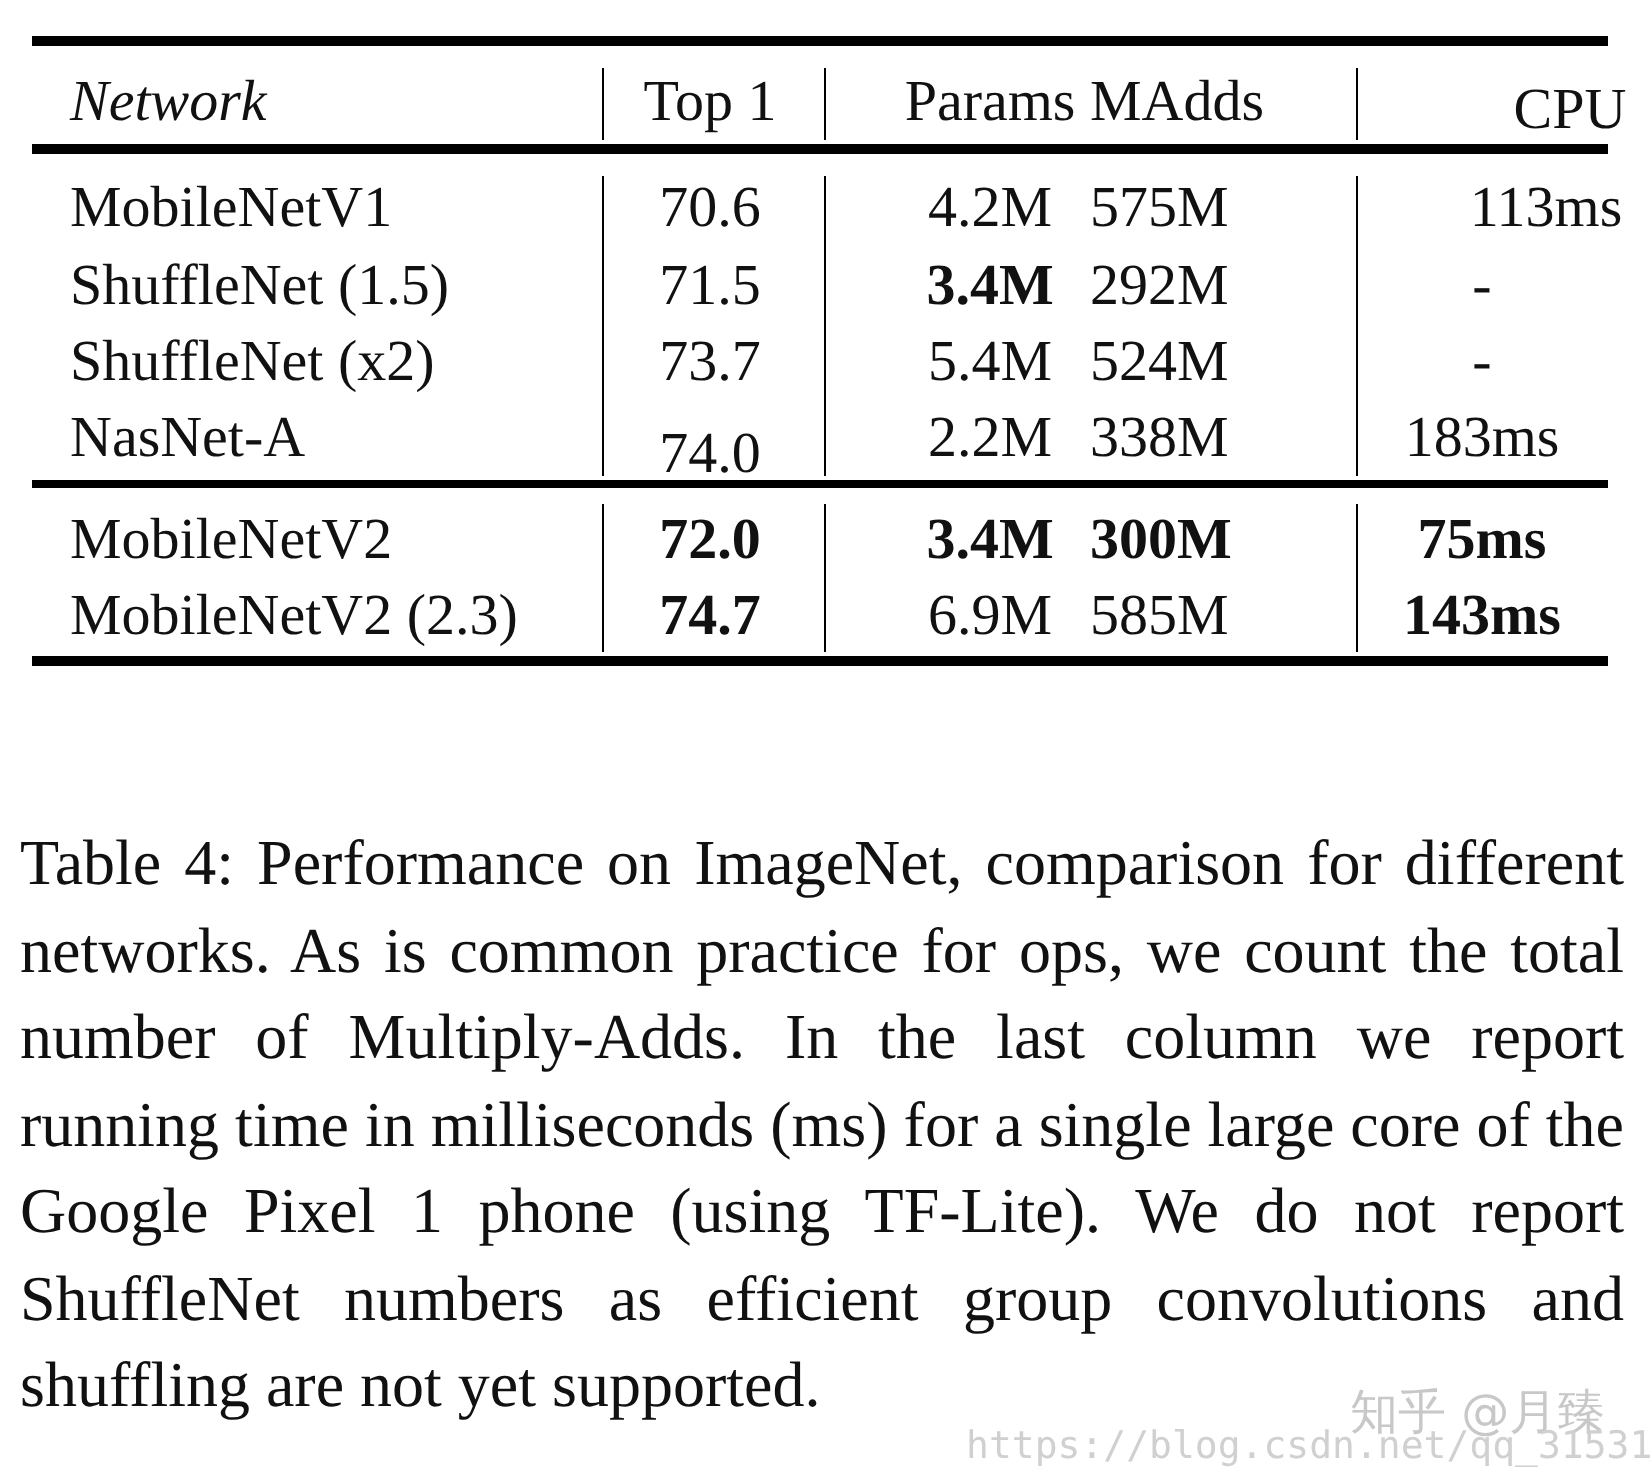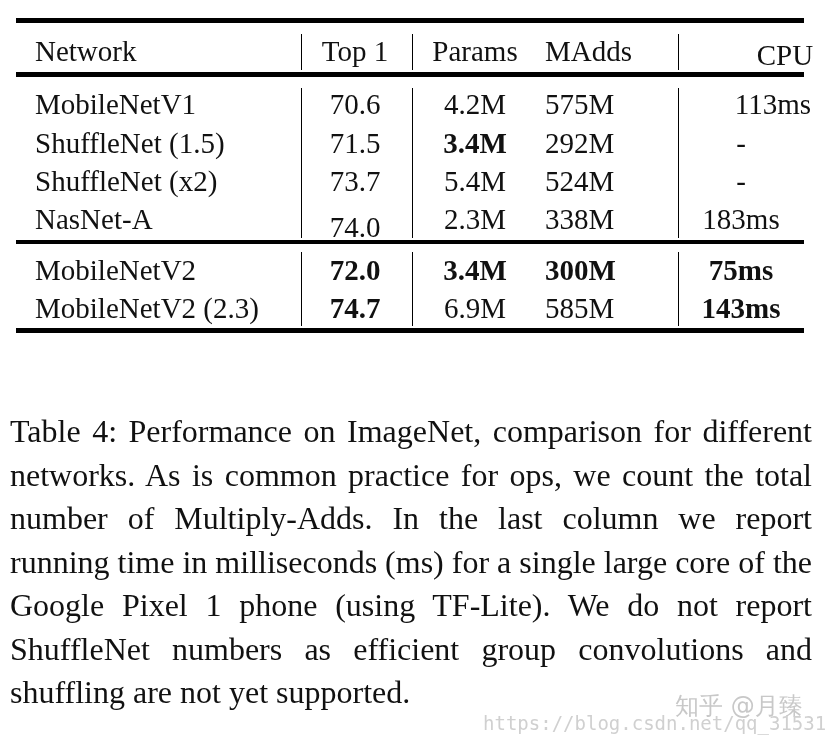--- a/index.html
+++ b/index.html
@@ -2,21 +2,21 @@
 <html><head>
 <meta charset="utf-8">
 <style>
   html, body { margin:0; padding:0; background:#ffffff; }
   body { width:826px; height:742px; position:relative; overflow:hidden; font-family:"Liberation Serif","DejaVu Serif",serif; color:#111; }
   .rule-thick { position:absolute; left:16px; width:788px; background:#000; }
   .vline { position:absolute; width:1px; background:#000; }
   .cell { position:absolute; font-size:29px; line-height:38px; white-space:nowrap; }
   .c-net { left:35px; }
   .c-top { left:300px; width:110px; text-align:center; }
-  .c-par { left:410px; width:130px; text-align:center; }
+  .c-par { left:430px; width:130px; text-align:center; }
   .c-mad { left:545px; width:130px; text-align:left; }
   .c-cpu { left:678px; width:126px; text-align:center; }
   .bold { font-weight:bold; }
   .caption { position:absolute; left:10px; top:378px; width:802px; font-size:32px; line-height:43.5px; text-align:justify; }
   .wm1 { position:absolute; left:675px; top:690px; font-size:24px; color:#c8c8c8; font-family:"DejaVu Sans",sans-serif; }
   .wm2 { position:absolute; left:483px; top:712px; font-size:19px; color:#d0d0d0; font-family:"DejaVu Sans Mono",monospace; }
 </style>
 </head>
 <body>
 
@@ -30,21 +30,21 @@
   <div class="vline" style="left:412px;top:34px;height:36px;"></div>
   <div class="vline" style="left:678px;top:34px;height:36px;"></div>
   <div class="vline" style="left:301px;top:88px;height:150px;"></div>
   <div class="vline" style="left:412px;top:88px;height:150px;"></div>
   <div class="vline" style="left:678px;top:88px;height:150px;"></div>
   <div class="vline" style="left:301px;top:252px;height:74px;"></div>
   <div class="vline" style="left:412px;top:252px;height:74px;"></div>
   <div class="vline" style="left:678px;top:252px;height:74px;"></div>
 
   <div>
-    <span class="cell c-net" style="top:32px;">Network</span>
+    <span class="cell c-net" style="top:32px;font-style:italic;">Network</span>
     <span class="cell c-top" style="top:32px;">Top 1</span>
     <span class="cell c-par" style="top:32px;">Params</span>
     <span class="cell c-mad" style="top:32px;">MAdds</span>
     <span class="cell c-cpu" style="top:36px;padding-left:44px;">CPU</span>
   </div>
 
   <div>
     <span class="cell c-net" style="top:85px;">MobileNetV1</span>
     <span class="cell c-top" style="top:85px;">70.6</span>
     <span class="cell c-par" style="top:85px;">4.2M</span>
@@ -61,21 +61,21 @@
   <div>
     <span class="cell c-net" style="top:162px;">ShuffleNet (x2)</span>
     <span class="cell c-top" style="top:162px;">73.7</span>
     <span class="cell c-par" style="top:162px;">5.4M</span>
     <span class="cell c-mad" style="top:162px;">524M</span>
     <span class="cell c-cpu" style="top:162px;">-</span>
   </div>
   <div>
     <span class="cell c-net" style="top:200px;">NasNet-A</span>
     <span class="cell c-top" style="top:208px;">74.0</span>
-    <span class="cell c-par" style="top:200px;">2.3M</span>
+    <span class="cell c-par" style="top:200px;">2.2M</span>
     <span class="cell c-mad" style="top:200px;">338M</span>
     <span class="cell c-cpu" style="top:200px;">183ms</span>
   </div>
   <div>
     <span class="cell c-net" style="top:251px;">MobileNetV2</span>
     <span class="cell c-top bold" style="top:251px;">72.0</span>
     <span class="cell c-par bold" style="top:251px;">3.4M</span>
     <span class="cell c-mad bold" style="top:251px;">300M</span>
     <span class="cell c-cpu bold" style="top:251px;">75ms</span>
   </div>

